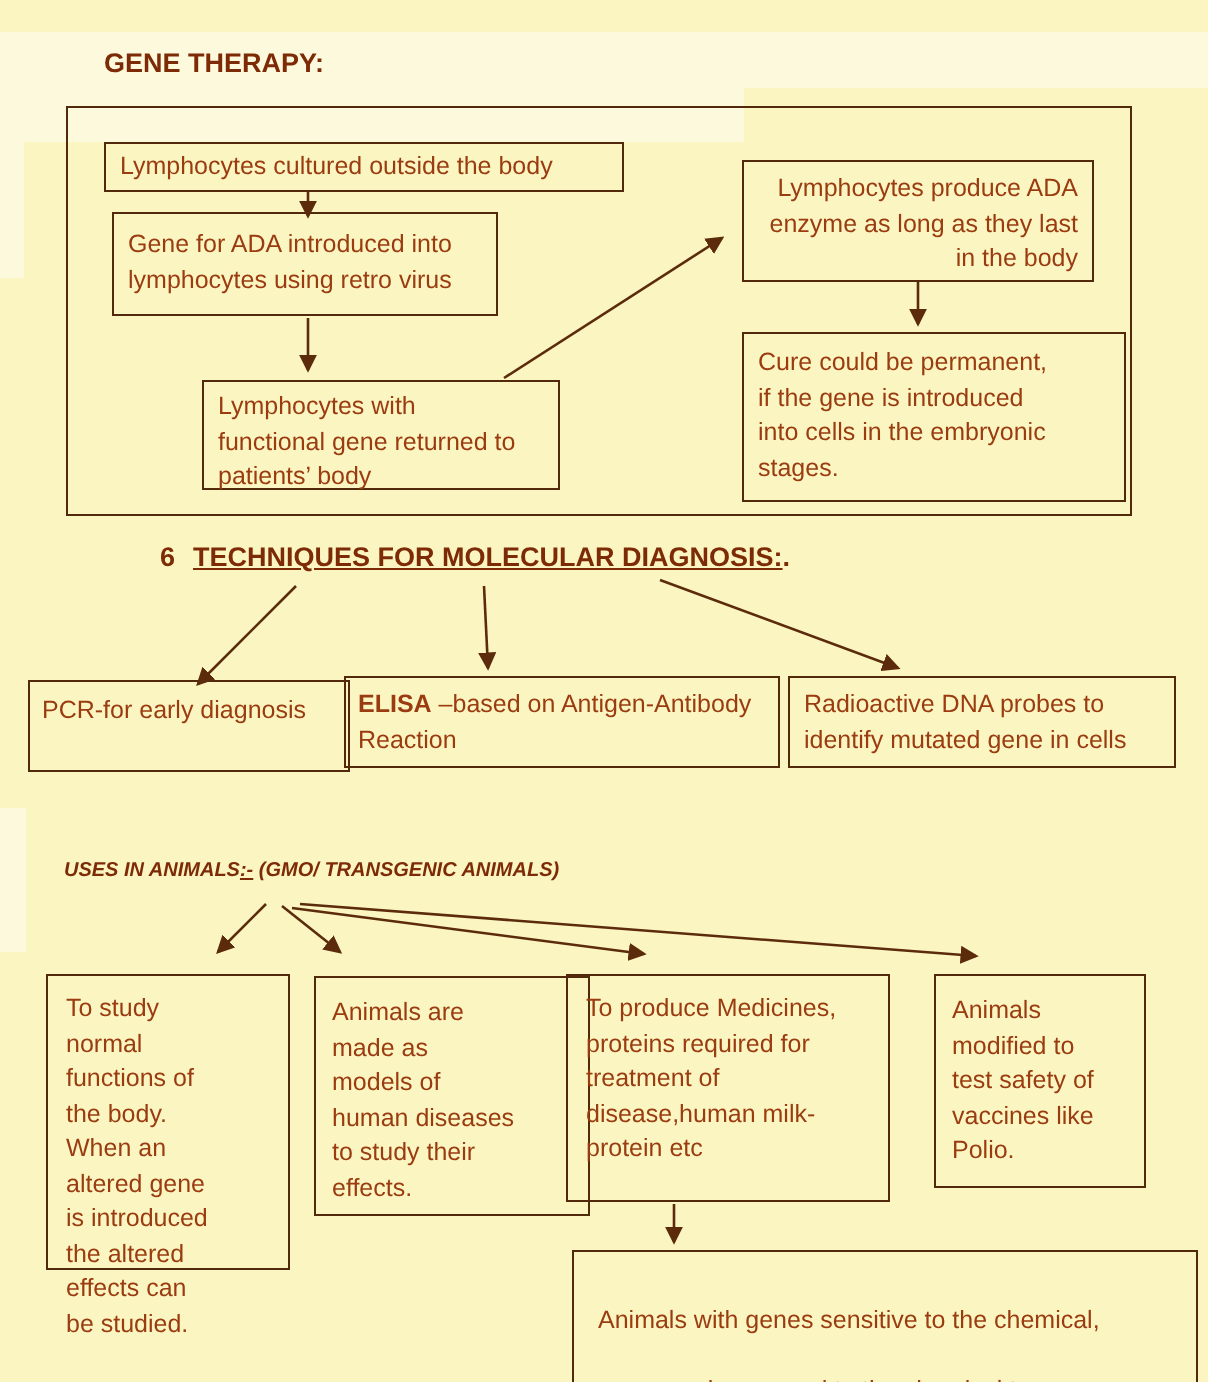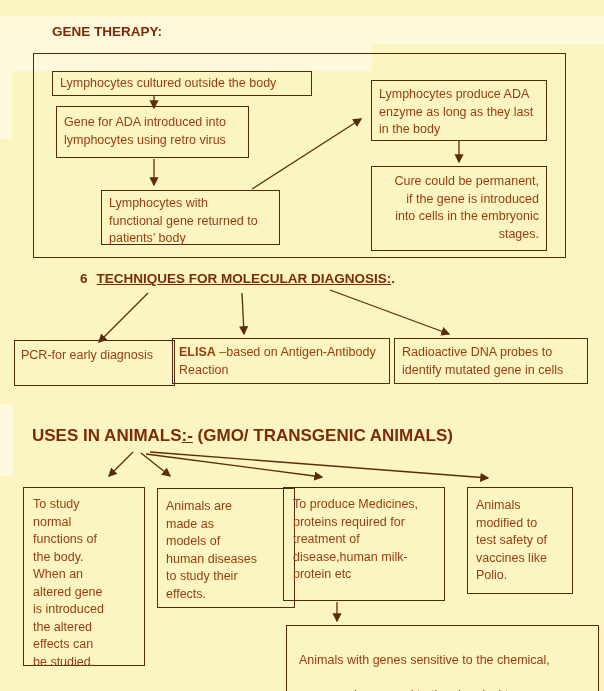--- a/index.html
+++ b/index.html
@@ -20,46 +20,46 @@
   .band4 { left:0; top:388px; width:13px; height:72px; }
 
   .heading {
     position:absolute; font-weight:700; color:var(--heading);
     font-size:13.5px; line-height:18px; white-space:nowrap;
   }
   .h1 { left:52px; top:7px; }
   .h2 { left:80px; top:254px; }
   .h2 .num { margin-right:9px; }
   .h2 .und { text-decoration:underline; }
-  .h3 { left:32px; top:411px; font-size:17px; }
+  .h3 { left:32px; top:411px; font-size:10px;font-style:italic; }
   .h3 .und { text-decoration:underline; }
 
   .frame {
     position:absolute; left:33px; top:37px; width:533px; height:205px;
     border:1px solid var(--border); box-sizing:border-box;
   }
   .box {
     position:absolute; box-sizing:border-box;
     border:1px solid var(--border); color:var(--text);
     font-size:12.5px; line-height:17.5px; white-space:pre-line;
     padding:5px 7px;
   }
   .bold { font-weight:700; }
 
   .box-a { left:52px;  top:55px;  width:260px; height:25px;  padding-top:3px; }
   .box-b { left:56px;  top:90px;  width:193px; height:52px;  padding-top:7px; }
   .box-c { left:101px; top:174px; width:179px; height:55px;  padding-top:4px; }
-  .box-d { left:371px; top:64px;  width:176px; height:61px;  padding-top:5px; }
-  .box-e { left:371px; top:150px; width:176px; height:85px;  padding-top:6px;text-align:right; }
+  .box-d { left:371px; top:64px;  width:176px; height:61px;  padding-top:5px;text-align:right; }
+  .box-e { left:371px; top:150px; width:192px; height:85px;  padding-top:6px; }
 
   .box-pcr   { left:14px;  top:324px; width:161px; height:46px; padding:6px 6px; }
   .box-elisa { left:172px; top:322px; width:218px; height:46px; padding:5px 6px; }
   .box-radio { left:394px; top:322px; width:194px; height:46px; padding:5px 7px; }
 
-  .box-f1 { left:23px;  top:471px; width:122px; height:179px; padding:8px 9px; }
+  .box-f1 { left:23px;  top:471px; width:122px; height:148px; padding:8px 9px; }
   .box-f2 { left:157px; top:472px; width:138px; height:120px; padding:9px 8px; }
   .box-f3 { left:283px; top:471px; width:162px; height:114px; padding:8px 9px; }
   .box-f4 { left:467px; top:471px; width:106px; height:107px; padding:9px 8px; }
   .box-f5 { left:286px; top:609px; width:313px; height:71px;  padding:8px 12px; }
   .box-f5 .chem-line { white-space:nowrap; }
   .box-f5 .chem-right { text-align:center; padding-right:16px; }
 
   .arrows {
     position:absolute; left:0; top:0; width:604px; height:691px;
     pointer-events:none;

